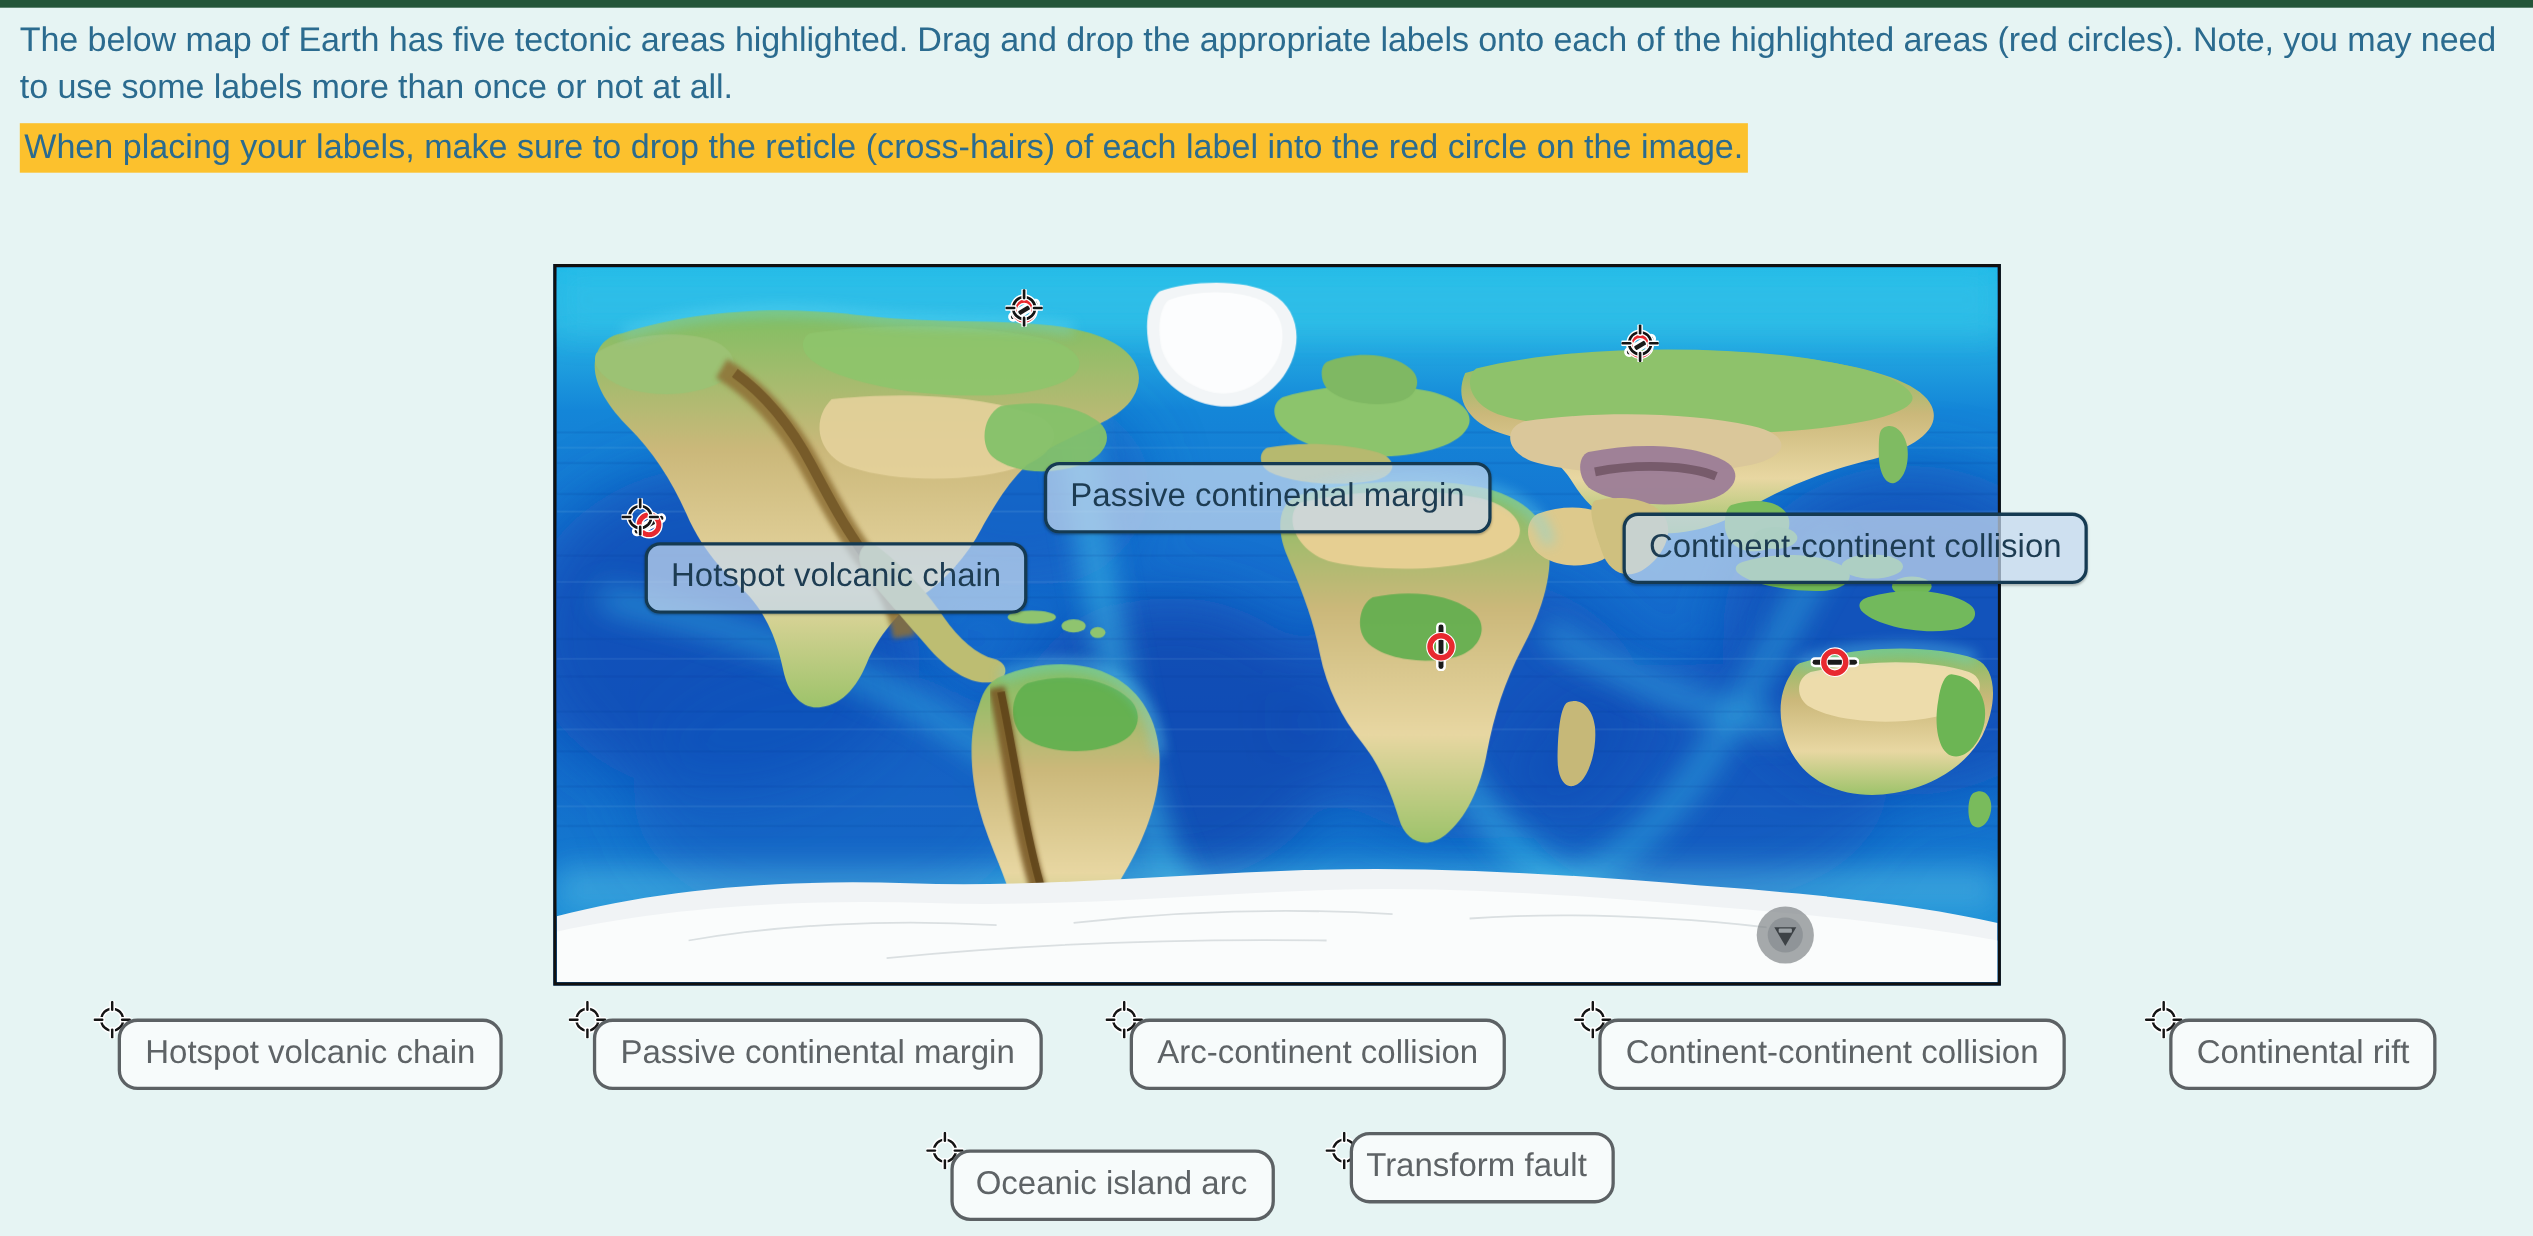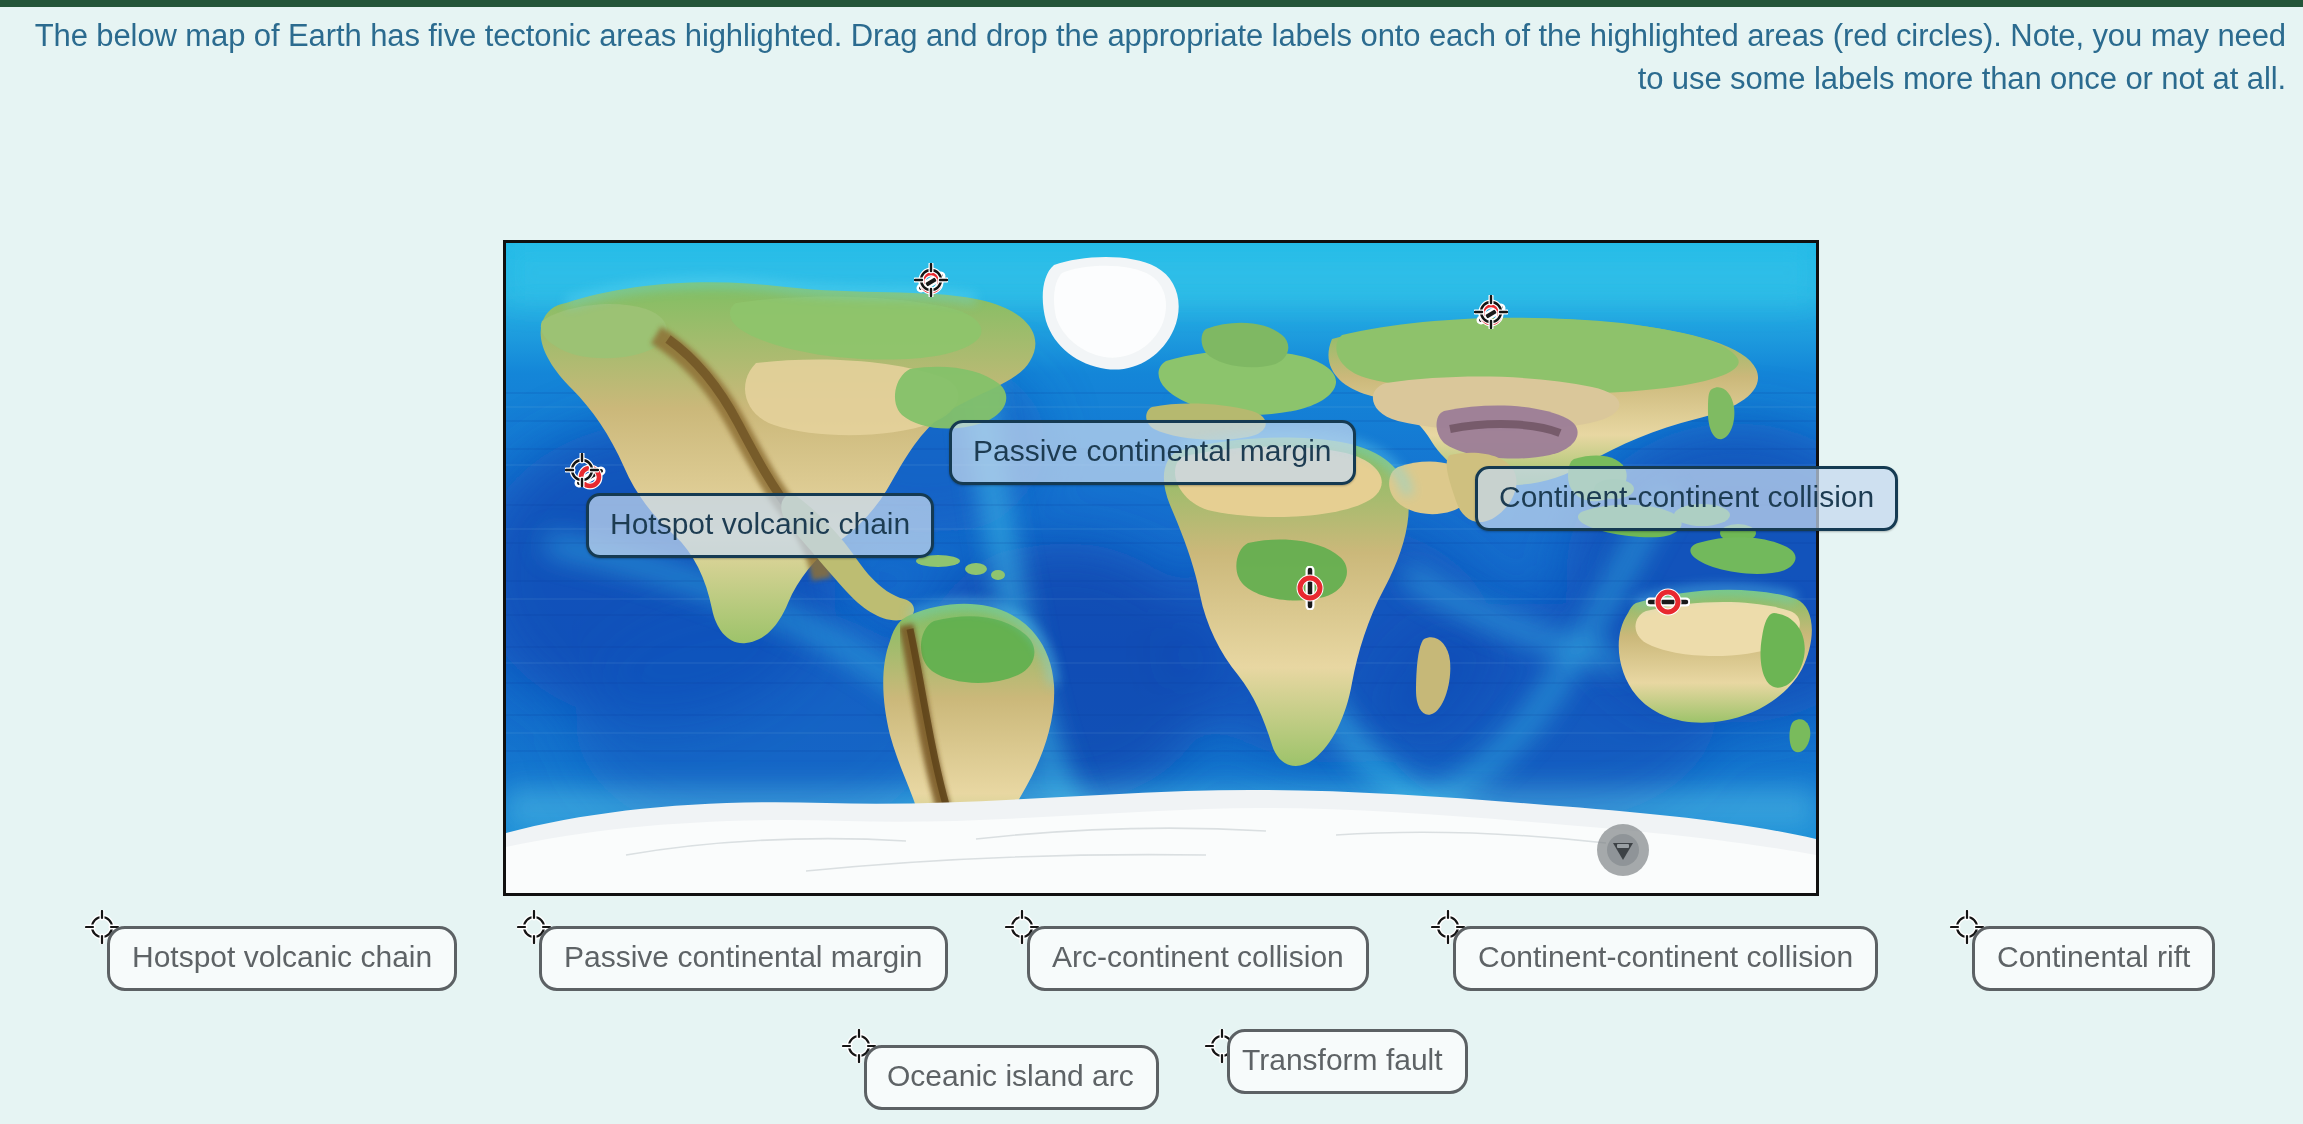--- a/index.html
+++ b/index.html
@@ -10,21 +10,21 @@
     font-family:"Liberation Sans", sans-serif;
     overflow:hidden;
     position:relative;
   }
   #topbar{
     position:absolute;left:0;top:0;width:2303px;height:7px;
     background:#245539;
   }
   
   #instructions{
-    position:absolute;left:18px;top:14px;width:2270px;text-align:right;
+    position:absolute;left:18px;top:14px;width:2270px;
   }
   .instr-line{
     color:#2b6b8f;
     font-size:31px;
     line-height:43px;
     letter-spacing:-0.1px;
     white-space:pre-wrap;
   }
   #instr-para{
     width:2268px;
@@ -112,20 +112,21 @@
   .bank-item{position:absolute;}
   .bank-item .reticle{left:0;top:0;}
 </style>
 </head>
 <body>
 
 <div id="topbar"></div>
 
 <div id="instructions">
   <div id="instr-para" class="instr-line">The below map of Earth has five tectonic areas highlighted. Drag and drop the appropriate labels onto each of the highlighted areas (red circles). Note, you may need to use some labels more than once or not at all.</div>
+  <span id="instr-highlight">When placing your labels, make sure to drop the reticle (cross-hairs) of each label into the red circle on the image.</span>
 </div>
 
 <div id="map-wrap">
   <svg id="map-svg" viewBox="0 0 1310 650" preserveAspectRatio="none" aria-hidden="true">
     <defs>
       <linearGradient id="oceanGrad" x1="0" y1="0" x2="0" y2="1">
         <stop offset="0%" stop-color="#1fb9e8"></stop>
         <stop offset="8%" stop-color="#28b4e4"></stop>
         <stop offset="20%" stop-color="#1486d8"></stop>
         <stop offset="40%" stop-color="#1570cf"></stop>

